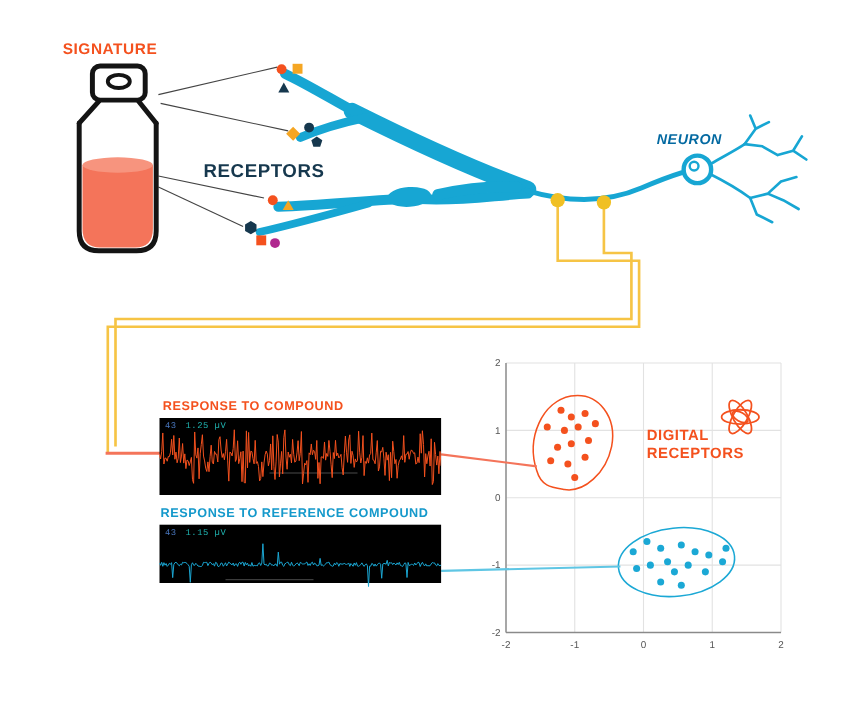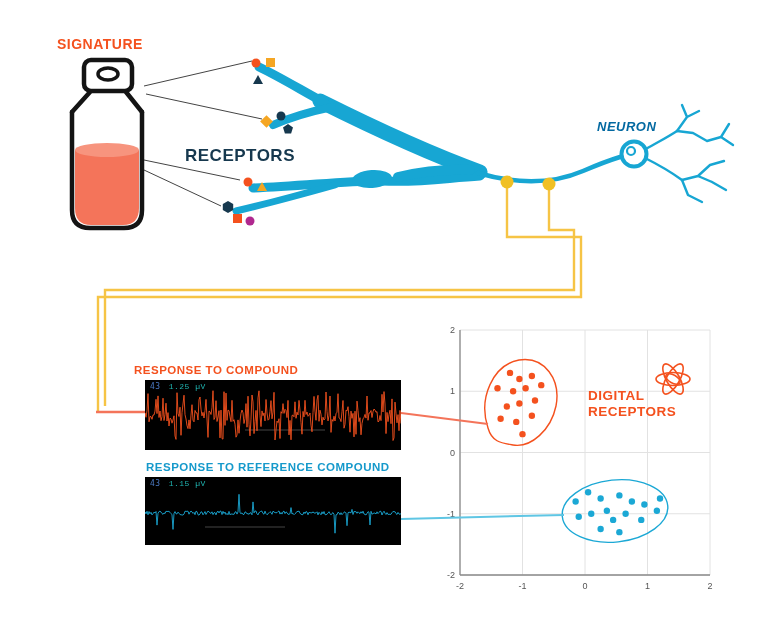--- a/index.html
+++ b/index.html
@@ -3,30 +3,30 @@
 <meta charset="utf-8">
 <style>
   html,body{margin:0;padding:0;background:#fff;}
   .stage{position:relative;width:768px;height:640px;background:#fff;overflow:hidden;
          font-family:"Liberation Sans",sans-serif;}
   .stage svg.layer{position:absolute;left:0;top:0;}
   .label{position:absolute;font-weight:bold;letter-spacing:.5px;white-space:nowrap;}
   .compound-label{left:57px;top:36px;font-size:14px;color:#f4511e;}
   .receptors-label{left:185px;top:146px;font-size:17px;color:#16384e;}
   .neuron-label{left:597px;top:119px;font-size:13px;color:#0369a1;font-style:italic;}
-  .resp1-label{left:134px;top:364px;font-size:11.5px;color:#f4511e;}
+  .resp1-label{left:148px;top:364px;font-size:11.5px;color:#f4511e;}
   .resp2-label{left:146px;top:461px;font-size:11.5px;color:#1599cb;}
   .digital-label{left:588px;top:376px;font-size:13.5px;color:#f4511e;line-height:16px;margin-top:12px;}
   .panel{position:absolute;background:#000;}
   .panel-1{left:145px;top:380px;width:256px;height:70px;}
-  .panel-2{left:145px;top:477px;width:256px;height:68px;text-align:right;}
+  .panel-2{left:145px;top:477px;width:256px;height:53px;text-align:right;}
   .panel svg{position:absolute;left:0;top:0;}
   .meta{position:absolute;top:2px;left:5px;z-index:2;
         font-family:"DejaVu Sans Mono",monospace;font-size:8px;letter-spacing:.5px;}
-  .meta .ch{color:#4a78c0;margin-right:8px;}
+  .meta .ch{color:#4a78c0;margin-right:8px;font-family:Liberation Mono, monospace;}
   .meta .uv{color:#1fb3b0;font-family:Liberation Mono, monospace;}
   .scatter{position:absolute;left:445px;top:320px;}
   .scatter text{font-family:"Liberation Sans",sans-serif;}
 </style>
 </head>
 <body>
 
 <div class="stage">
 
   <svg id="scatter" class="scatter" width="280" height="280" viewBox="0 0 280 280">

